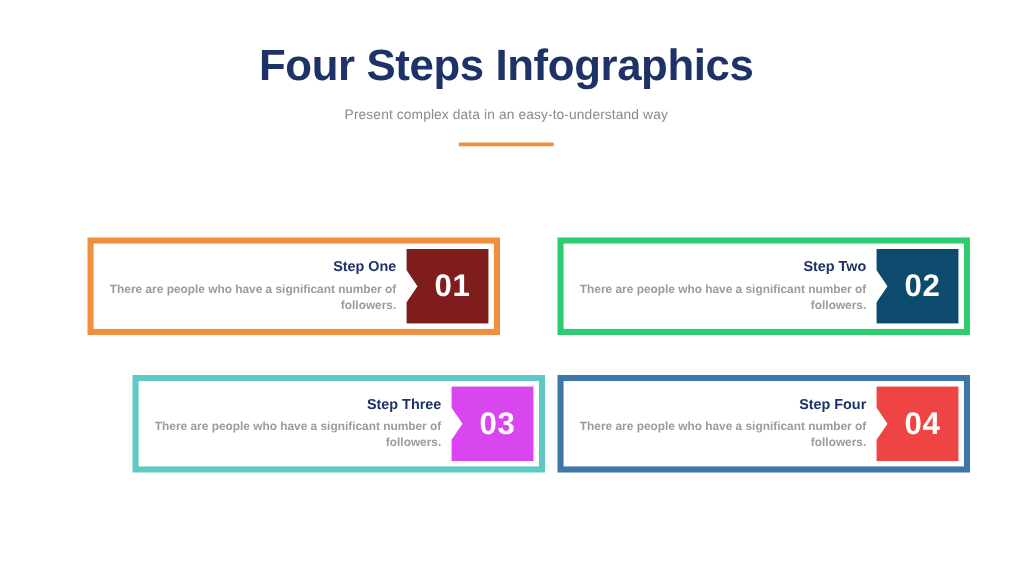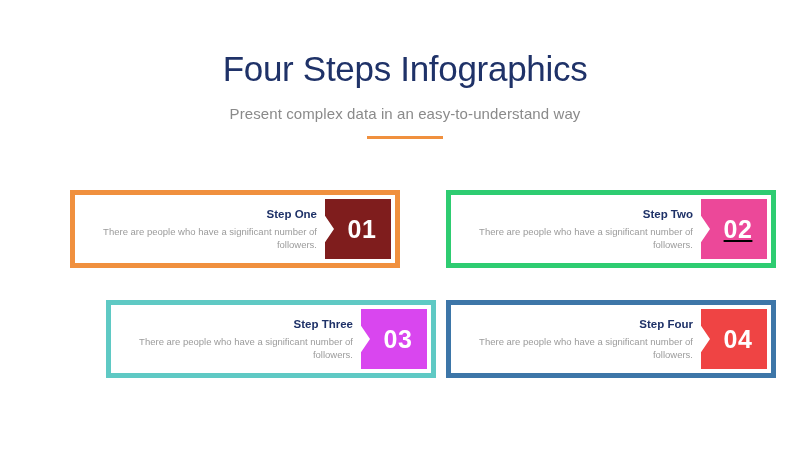--- a/index.html
+++ b/index.html
@@ -18,28 +18,28 @@
   
   #header {
     position: absolute;
     left: 0;
     top: 32px;
     width: 810px;
     text-align: center;
   }
   #page-title {
     font-size: 35px;
-    font-weight: normal;
+    font-weight: bold;
     color: #1F3268;
     letter-spacing: -0.3px;
     line-height: 42px;
-    margin: 16px;
+    margin: 0;
   }
   #page-subtitle {
-    font-size: 15px;
+    font-size: 11px;
     color: #8a8a8a;
     line-height: 16px;
     margin-top: 10px;
     letter-spacing: 0.1px;
   }
   #title-divider {
     width: 76px;
     height: 3px;
     background: #F0903E;
     margin: 14px auto 0 auto;
@@ -88,20 +88,21 @@
     font-size: 11.5px;
     font-weight: bold;
     color: #1F3268;
     line-height: 15px;
     margin-bottom: 3px;
   }
   .step-body {
     font-size: 9.5px;
     color: #9b9b9b;
     line-height: 13px;
+    font-weight: bold;
   }
 
   
   .badge {
     position: absolute;
     right: 4px;
     top: 4px;
     bottom: 4px;
     width: 66px;
     display: flex;
@@ -141,21 +142,21 @@
       </div>
     </div>
   </div>
 
   <div class="card col-right row-top" style="border-color: rgb(46, 204, 113);">
     <div class="card-inner">
       <div class="card-text">
         <div class="step-heading">Step Two</div>
         <div class="step-body">There are people who have a significant number of followers.</div>
       </div>
-      <div class="badge" style="background: #ec4899; text-decoration: underline;">
+      <div class="badge" style="background: #0c4a6e;">
         <span class="badge-number">02</span>
       </div>
     </div>
   </div>
 
   <div class="card col-left row-bottom" style="border-color: rgb(95, 201, 196); margin-left: 36px;">
     <div class="card-inner">
       <div class="card-text">
         <div class="step-heading">Step Three</div>
         <div class="step-body">There are people who have a significant number of followers.</div>

